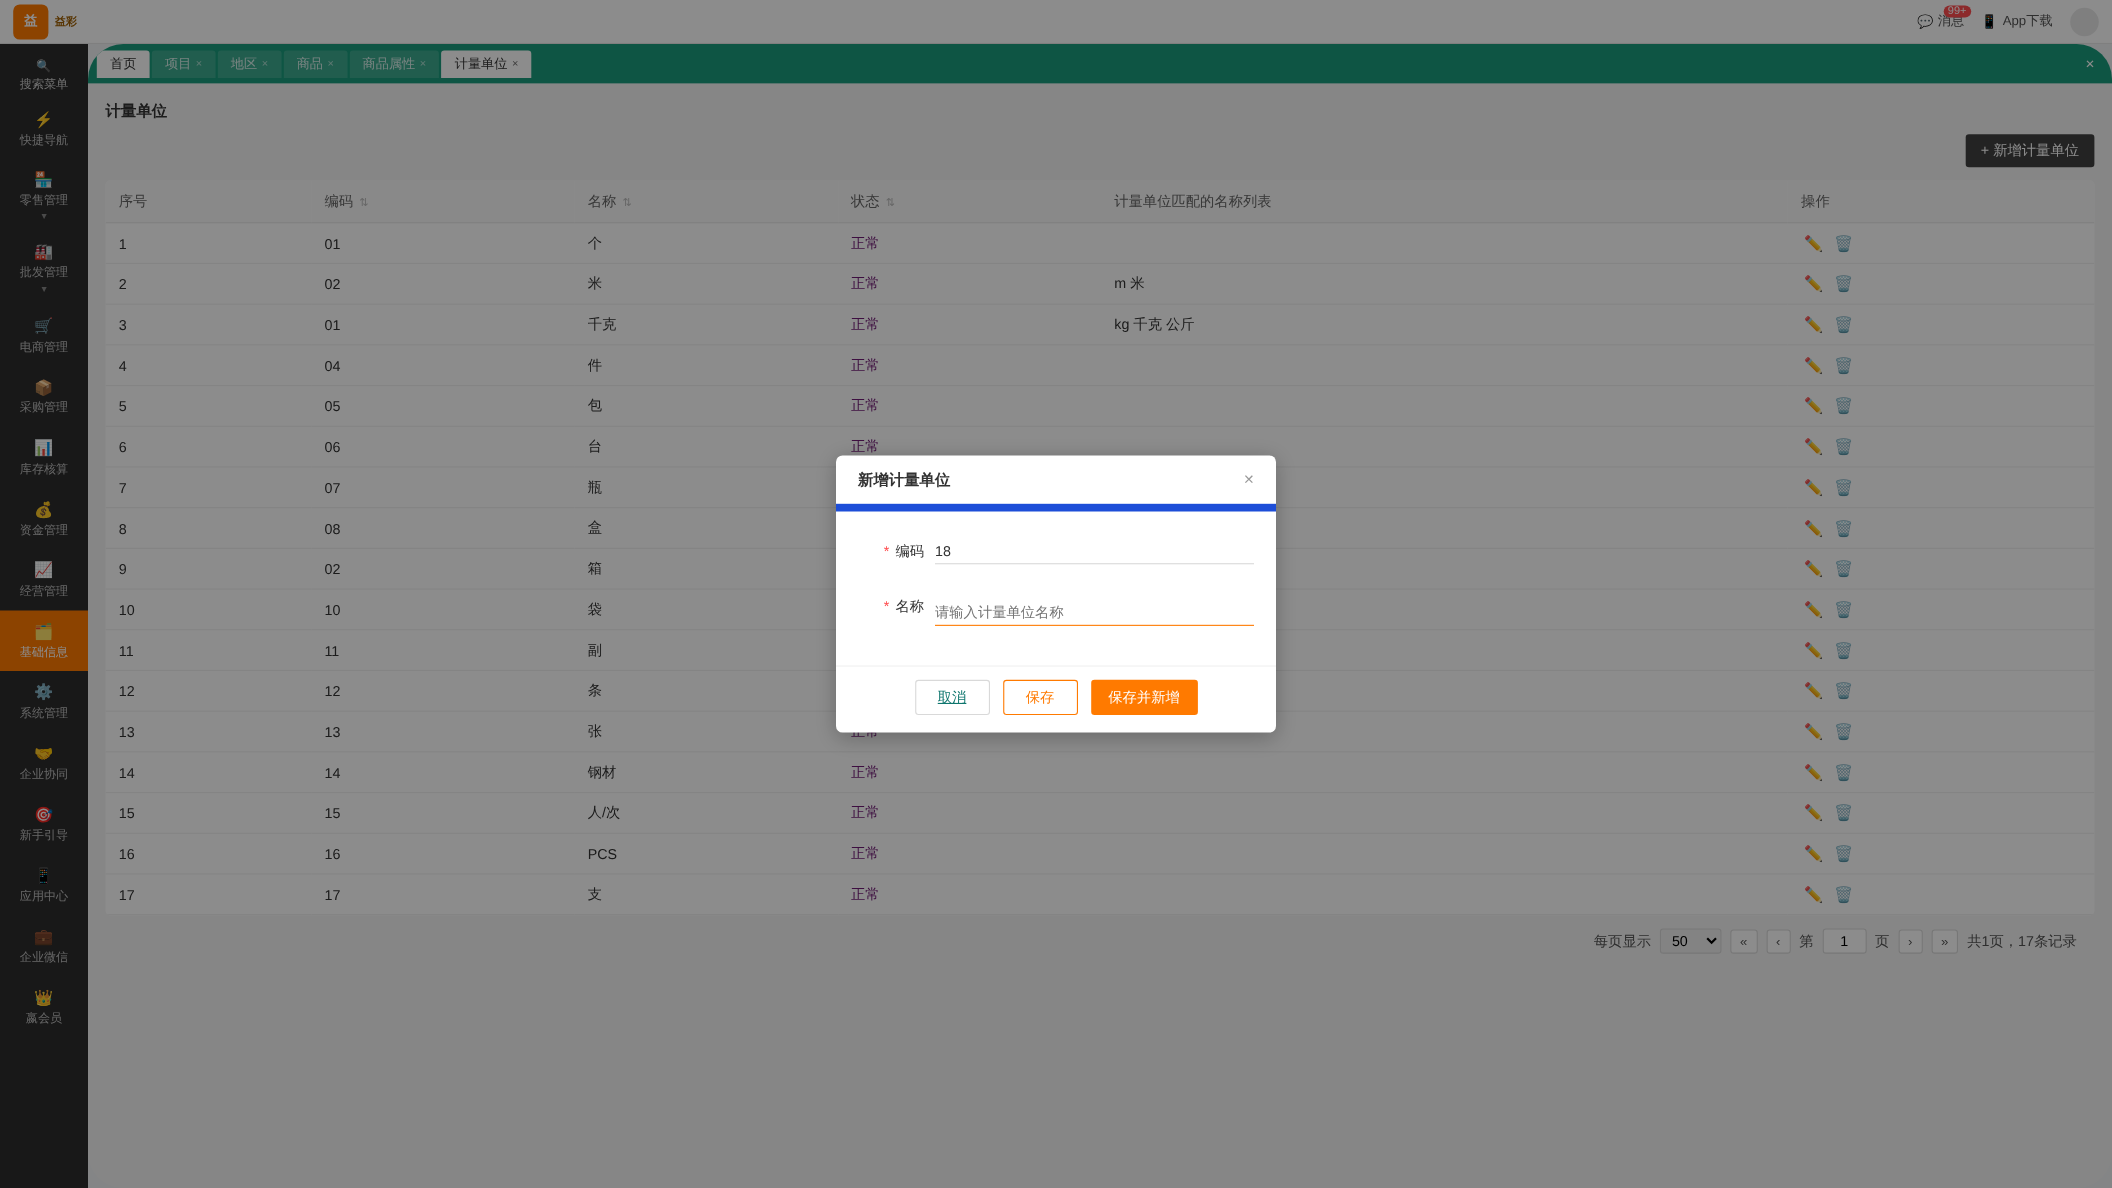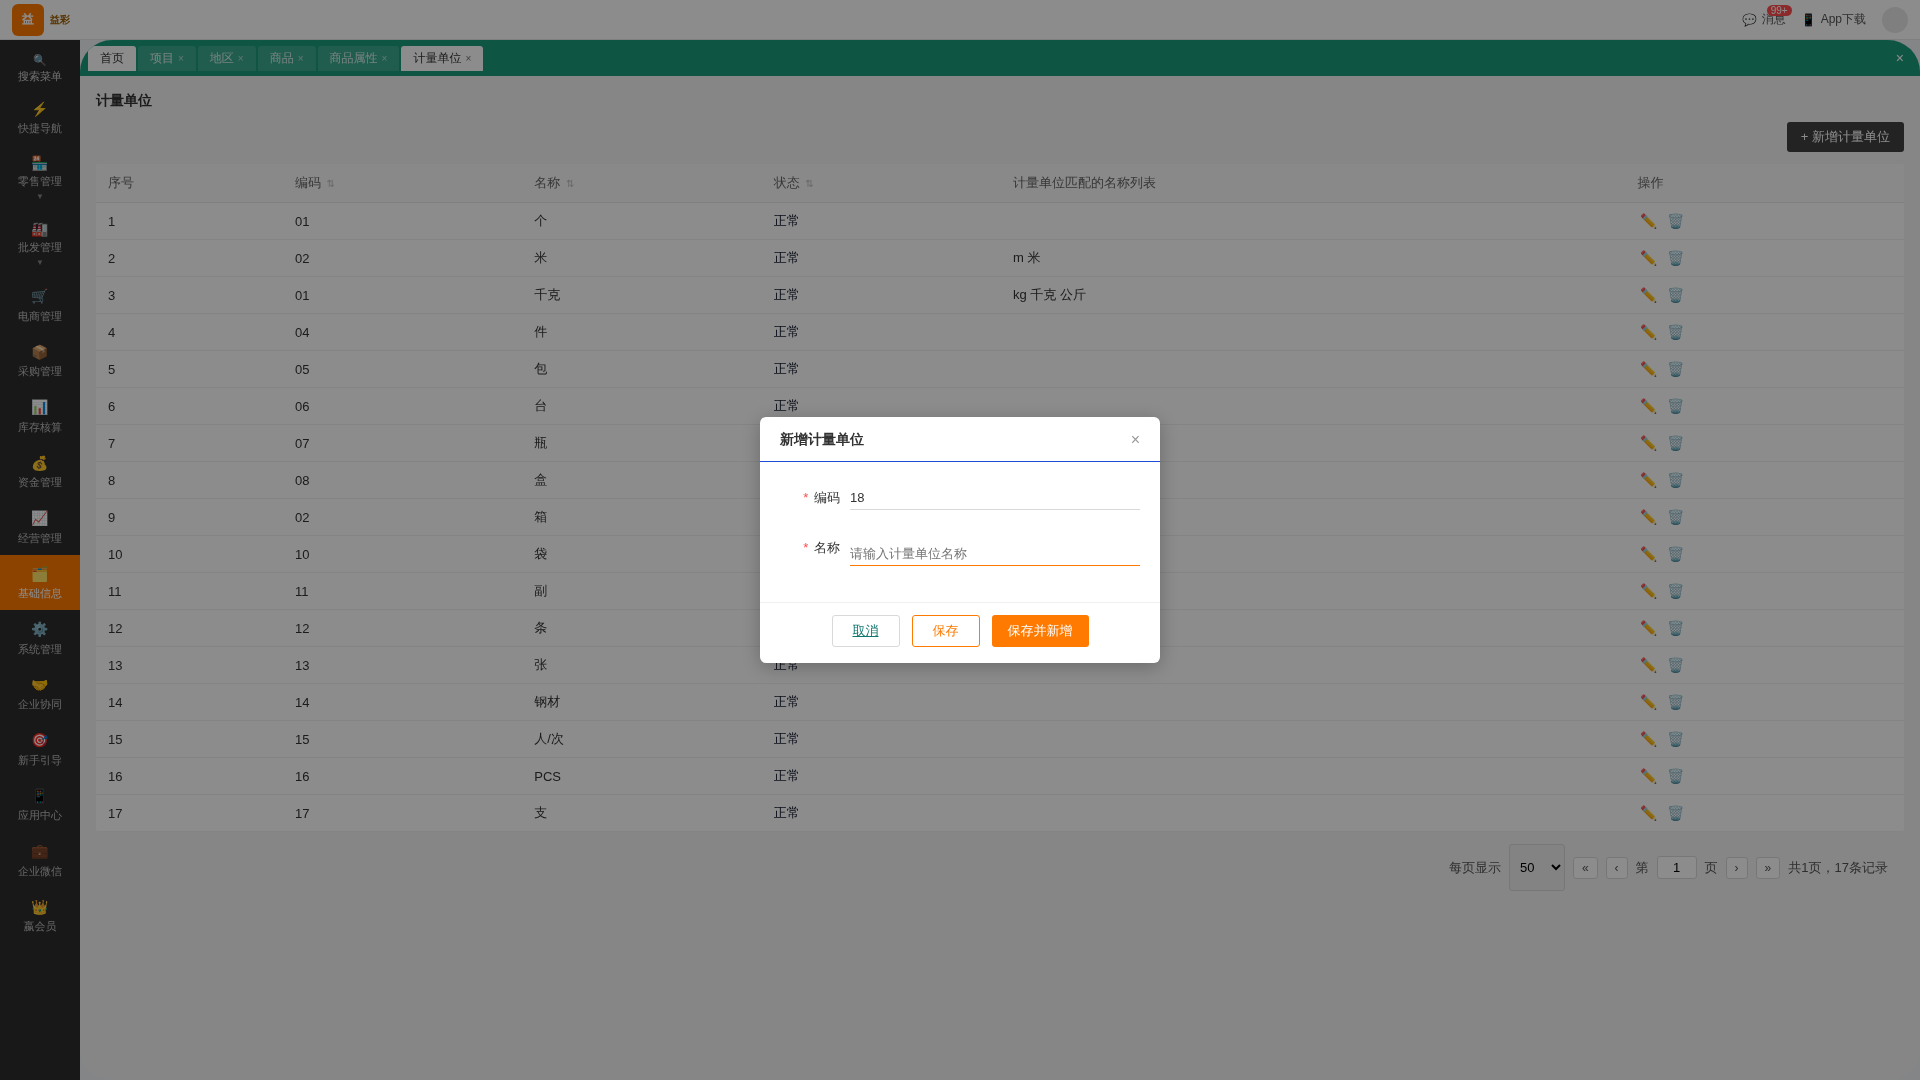--- a/index.html
+++ b/index.html
@@ -46,35 +46,35 @@
     .toolbar { display: flex; justify-content: flex-end; margin-bottom: 12px; }
     .btn-add { background: #404040; color: white; border: none; padding: 6px 14px; border-radius: 3px; cursor: pointer; font-size: 13px; }
 
     
     .table-container { background: #fff; border-radius: 4px; overflow: hidden; }
     table { width: 100%; border-collapse: collapse; font-size: 13px; }
     thead tr { background: #fafafa; }
     th { padding: 10px 12px; text-align: left; color: #666; font-weight: normal; border-bottom: 1px solid #e8e8e8; white-space: nowrap; }
     th .sort-icon { color: #bbb; font-size: 10px; margin-left: 2px; }
     td { padding: 9px 12px; border-bottom: 1px solid #f0f0f0; color: #333; }
-    .status-normal { color: #0f172a; }
+    .status-normal { color: #701a75; }
     .action-btn { color: #999; cursor: pointer; font-size: 14px; margin: 0 3px; }
 
     
     .pagination { display: flex; align-items: center; justify-content: flex-end; padding: 12px 16px; gap: 8px; font-size: 13px; color: #555; }
     .page-btn { border: 1px solid #d9d9d9; background: #fff; padding: 3px 8px; border-radius: 3px; cursor: pointer; color: #555; font-size: 12px; }
     .page-input { width: 40px; border: 1px solid #d9d9d9; border-radius: 3px; padding: 3px 6px; text-align: center; font-size: 13px; }
-    .page-select { border: 1px solid #d9d9d9; border-radius: 3px; padding: 14px 6px; font-size: 13px; }
+    .page-select { border: 1px solid #d9d9d9; border-radius: 3px; padding: 2px 6px; font-size: 13px; }
 
     
     .overlay { position: fixed; inset: 0; background: rgba(0,0,0,0.45); z-index: 100; display: flex; align-items: center; justify-content: center; }
 
     
     .dialog { background: #fff; border-radius: 6px; width: 400px; box-shadow: 0 4px 20px rgba(0,0,0,0.25); }
-    .dialog-header { padding: 14px 20px 12px; border-bottom: 1px solid #1d4ed8; display: flex; align-items: center; justify-content: space-between; }
+    .dialog-header { padding: 14px 20px 12px; border-bottom: 7px solid #1d4ed8; display: flex; align-items: center; justify-content: space-between; }
     .dialog-title { font-size: 14px; font-weight: bold; color: #333; }
     .dialog-close { cursor: pointer; color: #999; font-size: 16px; line-height: 1; }
     .dialog-body { padding: 24px 20px 16px; }
     .form-item { display: flex; align-items: center; margin-bottom: 20px; }
     .form-label { width: 60px; text-align: right; margin-right: 10px; font-size: 13px; color: #333; }
     .required-star { color: #ff4d4f; margin-right: 2px; }
     .form-input { flex: 1; border: none; border-bottom: 1px solid #d9d9d9; padding: 4px 0; font-size: 13px; outline: none; color: #333; }
     .form-input.active { border-bottom-color: #ff7a00; margin-top: 12px; }
     .dialog-footer { padding: 12px 20px 16px; display: flex; justify-content: center; gap: 12px; border-top: 1px solid #f0f0f0; }
     .btn-cancel { border: 1px solid #d9d9d9; background: #fff; color: #0f766e; padding: 6px 20px; border-radius: 3px; cursor: pointer; font-size: 13px; text-decoration: underline; }

